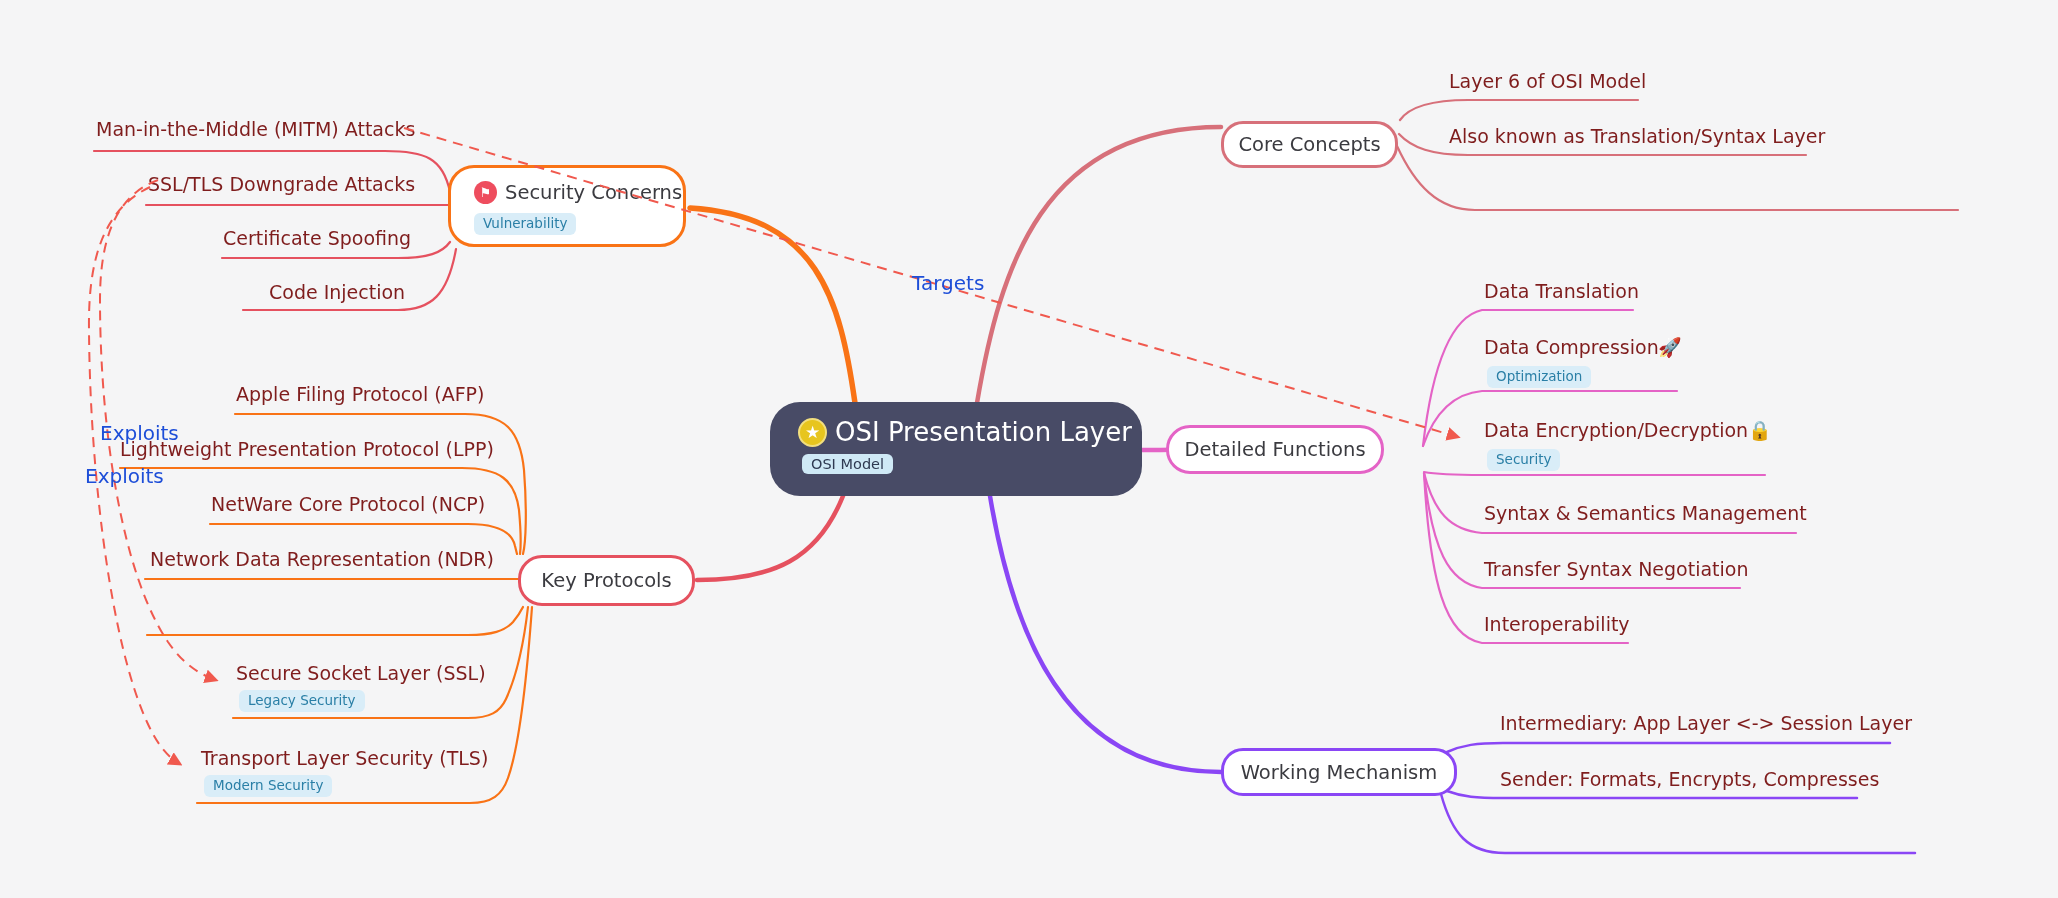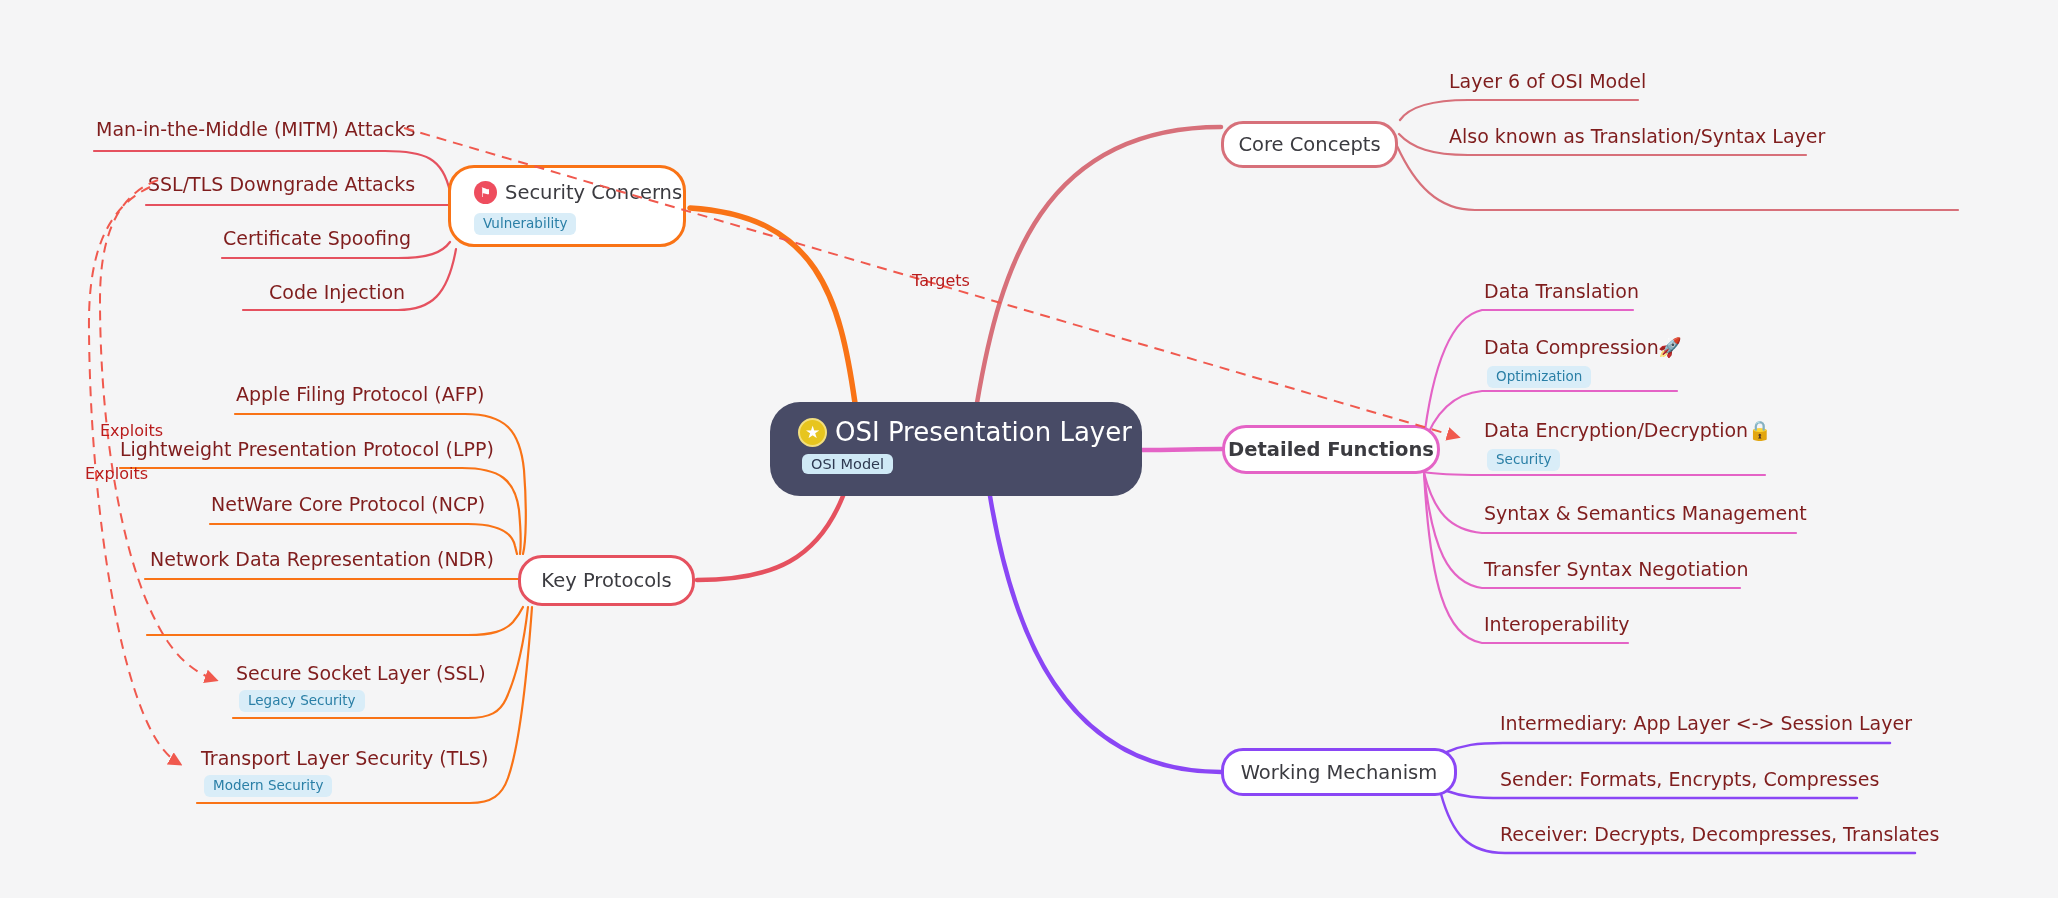--- a/index.html
+++ b/index.html
@@ -38,21 +38,21 @@
     color:#ffffff;font-size:17px;box-sizing:border-box;}
   .intag{position:static;display:inline-block;margin:9px 0 0 0;}
   .center-node{
     position:absolute;z-index:2;left:770px;top:402px;width:372px;height:94px;
     background:#484b66;border-radius:30px;box-sizing:border-box;
     padding:15px 0 0 28px;color:#ffffff;
   }
   .center-title{font-size:26px;color:#ffffff;}
   .center-tag{display:inline-block;margin:7px 0 0 4px;background:#cfe9f6;color:#2f3a52;
     font-size:14.5px;padding:2px 9px;border-radius:6px;}
-  .edge-label{position:absolute;z-index:4;font-size:16px;color:#b91c1c;white-space:nowrap;}
+  .edge-label{position:absolute;z-index:4;font-size:20px;color:#1d4ed8;white-space:nowrap;}
 </style>
 </head>
 <body>
 
 <div class="canvas">
 
   <svg id="under" class="layer" viewBox="0 0 2058 898">
 
     <g fill="none" stroke-linecap="round">
       <path d="M 855 403 C 840 298 818 216 690 208" stroke="#f97316" stroke-width="5.5"></path>
@@ -122,21 +122,21 @@
   </div>
 
   <div class="bnode protocols" style="left:518px;top:555px;width:177px;height:51px;">
     <span>Key Protocols</span>
   </div>
 
   <div class="bnode core" style="left:1221px;top:105px;width:177px;height:47px;margin-top:16px;">
     <span>Core Concepts</span>
   </div>
 
-  <div class="bnode detailed" style="left:1222px;top:425px;width:218px;height:49px;font-weight:bold;">
+  <div class="bnode detailed" style="left:1166px;top:425px;width:218px;height:49px;">
     <span>Detailed Functions</span>
   </div>
 
   <div class="bnode working" style="left:1221px;top:748px;width:236px;height:48px;">
     <span>Working Mechanism</span>
   </div>
 
   <div class="child" style="left:96px;top:118px;">Man-in-the-Middle (MITM) Attacks</div>
   <div class="child" style="left:148px;top:173px;">SSL/TLS Downgrade Attacks</div>
   <div class="child" style="left:223px;top:227px;">Certificate Spoofing</div>
@@ -162,21 +162,20 @@
   <div class="child" style="left:1484px;top:419px;">
     <span>Data Encryption/Decryption</span><span>🔒</span>
   </div>
   <div class="tag" style="left:1487px;top:449px;">Security</div>
   <div class="child" style="left:1484px;top:502px;">Syntax &amp; Semantics Management</div>
   <div class="child" style="left:1484px;top:558px;">Transfer Syntax Negotiation</div>
   <div class="child" style="left:1484px;top:613px;">Interoperability</div>
 
   <div class="child" style="left:1500px;top:712px;">Intermediary: App Layer &lt;-&gt; Session Layer</div>
   <div class="child" style="left:1500px;top:768px;">Sender: Formats, Encrypts, Compresses</div>
-  <div class="child" style="left:1500px;top:823px;">Receiver: Decrypts, Decompresses, Translates</div>
 
   <svg id="over" class="layer" viewBox="0 0 2058 898">
     <defs>
       <marker id="arrowhead" viewBox="0 0 10 10" refX="8" refY="5" markerWidth="7" markerHeight="7" orient="auto-start-reverse">
         <path d="M 0 0 L 10 5 L 0 10 z" fill="#f0594e"></path>
       </marker>
     </defs>
     <g fill="none" stroke="#f0594e" stroke-width="2" stroke-dasharray="10 7">
       <path d="M 404 128 L 1458 437" marker-end="url(#arrowhead)"></path>
       <path d="M 158 180 C 114 196 100 242 100 300 C 100 430 122 574 168 642 C 182 662 196 673 216 680" marker-end="url(#arrowhead)"></path>

